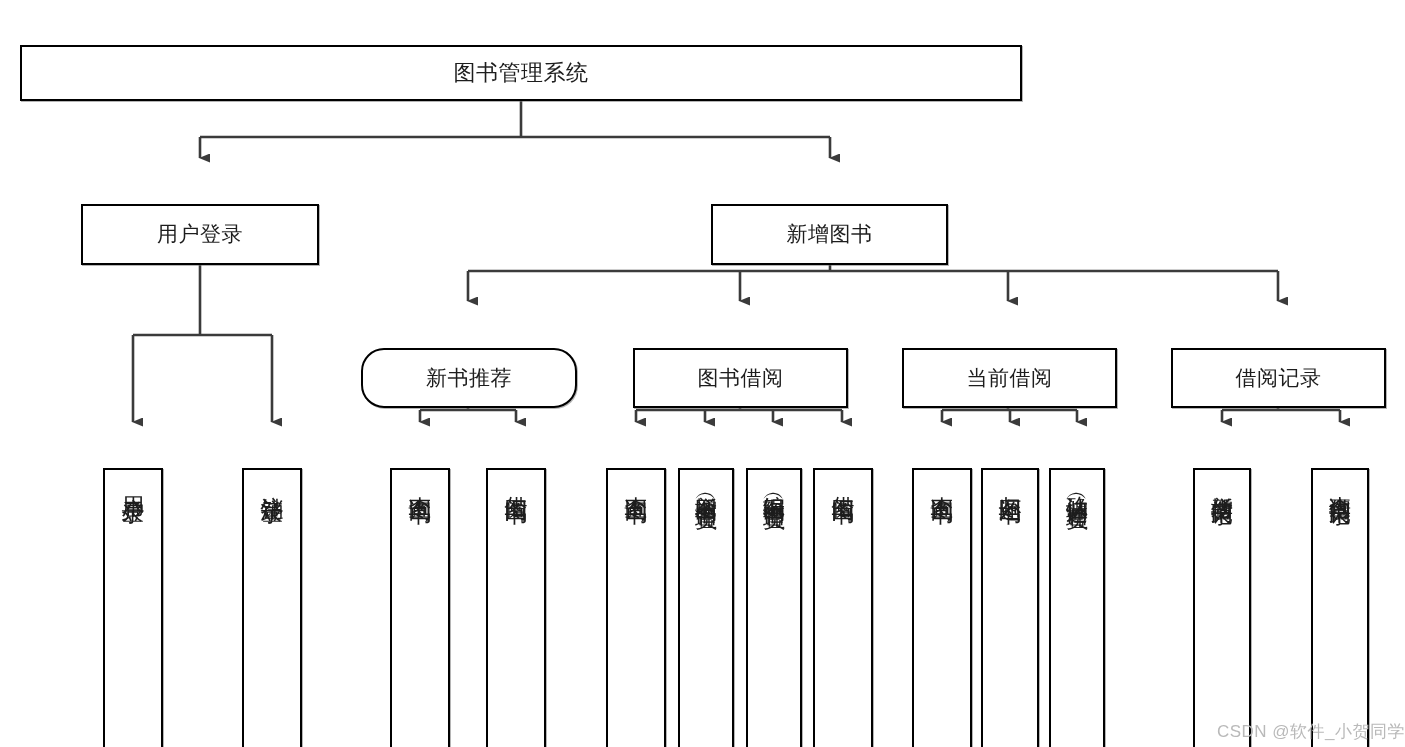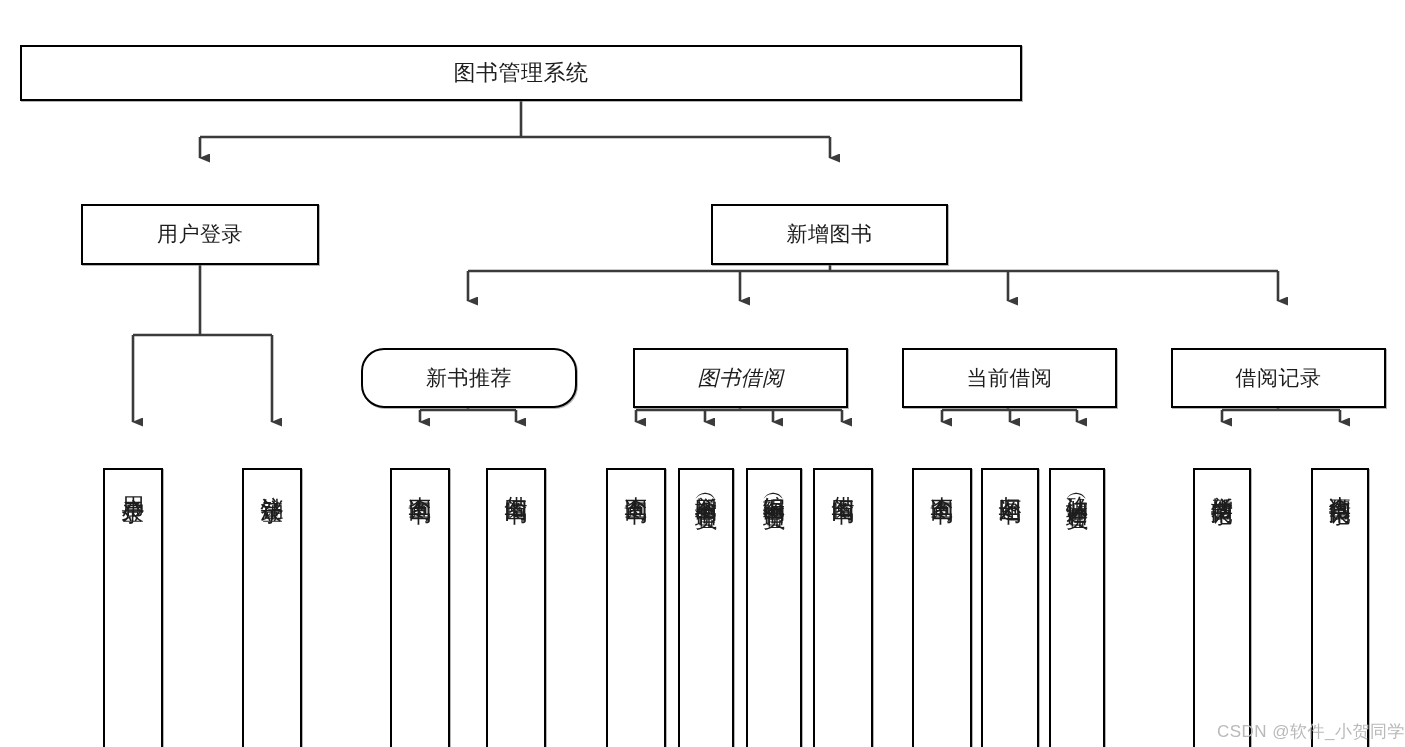--- a/index.html
+++ b/index.html
@@ -144,21 +144,21 @@
   </div>
 
   <div class="node horiz" style="left:711px; top:172px; width:237px; height:61px;">
     <span class="node-label">新增图书</span>
   </div>
 
   <div class="node horiz" style="left:361px; top:316px; width:216px; height:60px;border-radius:23px;">
     <span class="node-label">新书推荐</span>
   </div>
 
-  <div class="node horiz" style="left:633px; top:316px; width:215px; height:60px;font-style:italic;">
+  <div class="node horiz" style="left:633px; top:316px; width:215px; height:60px;">
     <span class="node-label">图书借阅</span>
   </div>
 
   <div class="node horiz" style="left:902px; top:316px; width:215px; height:60px;">
     <span class="node-label">当前借阅</span>
   </div>
 
   <div class="node horiz" style="left:1171px; top:316px; width:215px; height:60px;">
     <span class="node-label">借阅记录</span>
   </div>

